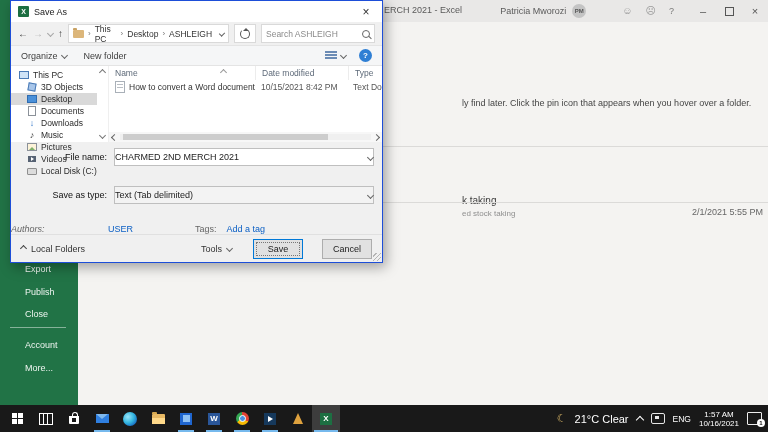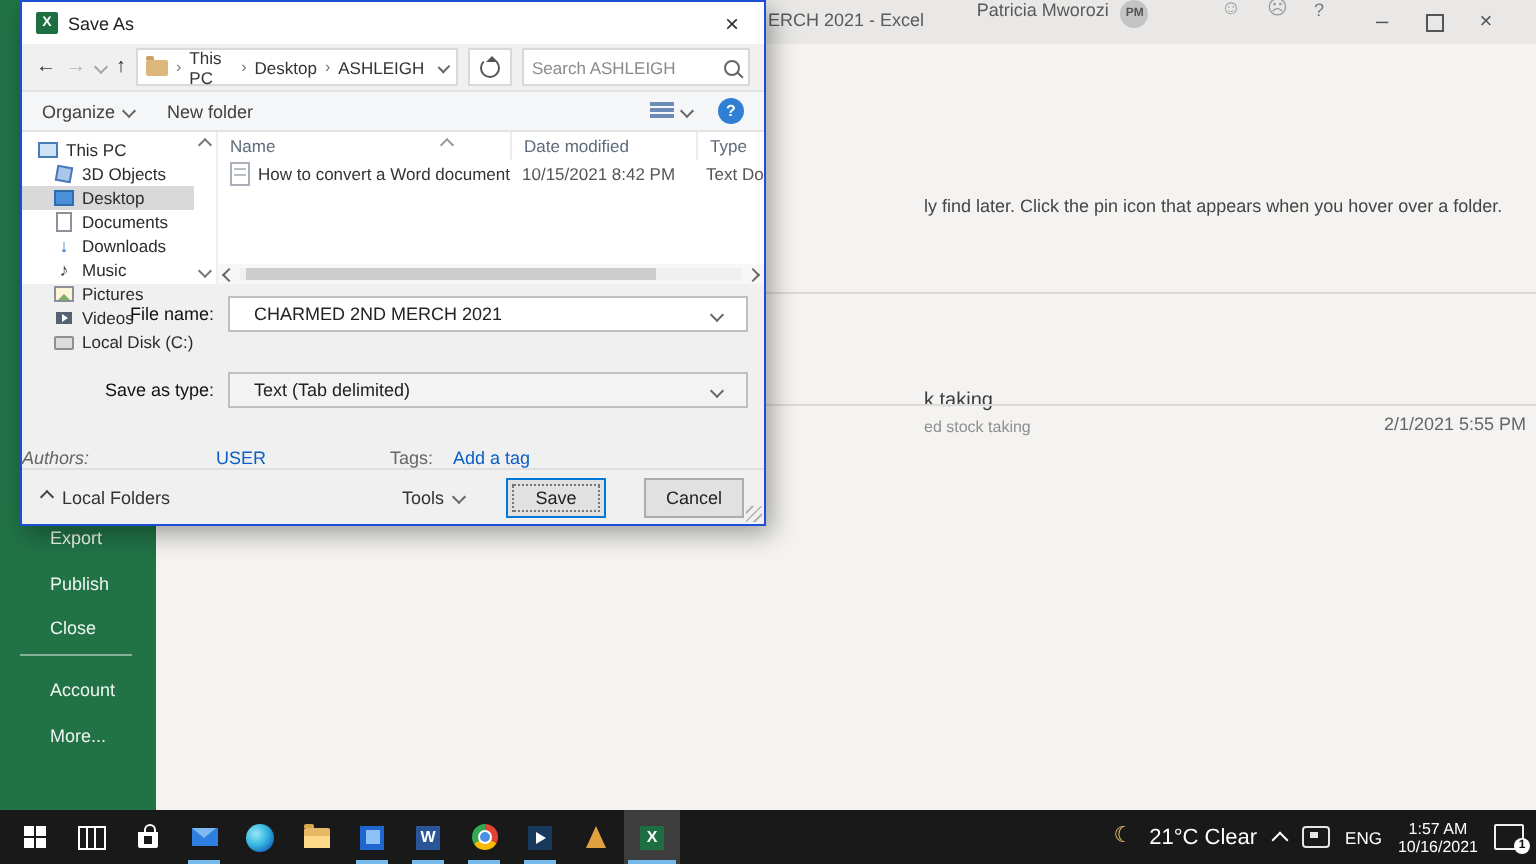--- a/index.html
+++ b/index.html
@@ -5,21 +5,21 @@
   html,body{margin:0;padding:0;}
   .screen{position:relative;width:768px;height:432px;overflow:hidden;background:#f4f3f1;
           font-family:"Liberation Sans",sans-serif;-webkit-font-smoothing:antialiased;}
 
   
   .bs-side{position:absolute;left:0;top:0;width:78px;bottom:27px;background:#217346;z-index:1;}
   .bs-item{position:absolute;left:25px;font-size:9px;color:#eef5f0;white-space:nowrap;}
   .bs-divider{position:absolute;left:10px;width:56px;border-top:1px solid rgba(255,255,255,.45);}
   .xl-title{position:absolute;left:78px;right:0;top:0;height:22px;background:#e9e8e7;z-index:1;}
   .xl-doc-title{position:absolute;left:306px;top:5px;font-size:9px;color:#5a5a5a;white-space:nowrap;}
-  .xl-tr{position:absolute;right:12px;top:0;height:22px;display:flex;}
+  .xl-tr{position:absolute;right:0;top:0;height:22px;display:flex;align-items:center;}
   .xl-user{font-size:9px;color:#5a5a5a;margin-right:6px;}
   .xl-avatar{width:14px;height:14px;border-radius:50%;background:#c4c4c4;color:#555;font-size:6px;
              font-weight:bold;display:flex;align-items:center;justify-content:center;margin-right:36px;}
   .xl-smiley{color:#9a9a9a;font-size:10px;margin-right:13px;line-height:1;}
   .xl-help{color:#777;font-size:9px;margin-right:16px;}
   .xl-win{width:26px;height:22px;display:flex;align-items:center;justify-content:center;color:#555;font-size:11px;}
   .restore-glyph{width:7px;height:7px;border:1px solid #555;display:inline-block;}
   .bs-content{position:absolute;left:78px;right:0;top:22px;bottom:27px;background:#f4f3f1;z-index:1;}
   .bs-pin{position:absolute;left:384px;top:76px;font-size:9px;color:#454545;white-space:nowrap;}
   .bs-date1{position:absolute;left:614px;top:117px;font-size:9px;color:#666;}
@@ -111,21 +111,21 @@
       background:repeating-linear-gradient(#b9bec4 0 1px,transparent 1px 3px);}
   .hsb{position:absolute;left:0;right:0;bottom:0;height:10px;background:#f7f7f7;display:flex;align-items:center;
        padding:0 3px;gap:3px;}
   .hsb .track{flex:1;height:6px;background:#f0f0f0;position:relative;}
   .hsb .thumb{position:absolute;left:1%;width:82%;top:0;height:6px;background:#cdcdcd;}
 
   .fields{flex:0 0 auto;padding-top:6px;font-size:9px;}
   .frow{display:flex;align-items:center;margin-bottom:20px;}
   .flabel{width:96px;text-align:right;padding-right:7px;color:#111;flex:0 0 auto;}
   .combo{flex:1;height:16px;background:#fff;border:1px solid #bfbfbf;display:flex;align-items:center;
-         padding:0 12px;margin-right:8px;position:relative;min-width:0;}
+         padding:0 0;margin-right:8px;position:relative;min-width:0;}
   .combo.gray{background:#f3f3f3;gap:10px;}
   .combo input{flex:1;min-width:0;border:none;outline:none;background:transparent;font-size:9px;
          font-family:"Liberation Sans",sans-serif;color:#222;padding:0;}
   .combo .valtext{flex:1;color:#222;white-space:nowrap;overflow:hidden;}
   .mrow{display:flex;align-items:center;margin-top:1px;}
   .mlabel{width:96px;text-align:left;padding-right:1px;color:#666;flex:0 0 auto;font-style:italic;}
   .bluelink{color:#0b5fc4;}
   .tagslabel{margin-left:62px;color:#666;}
   .addtag{margin-left:10px;}
 

